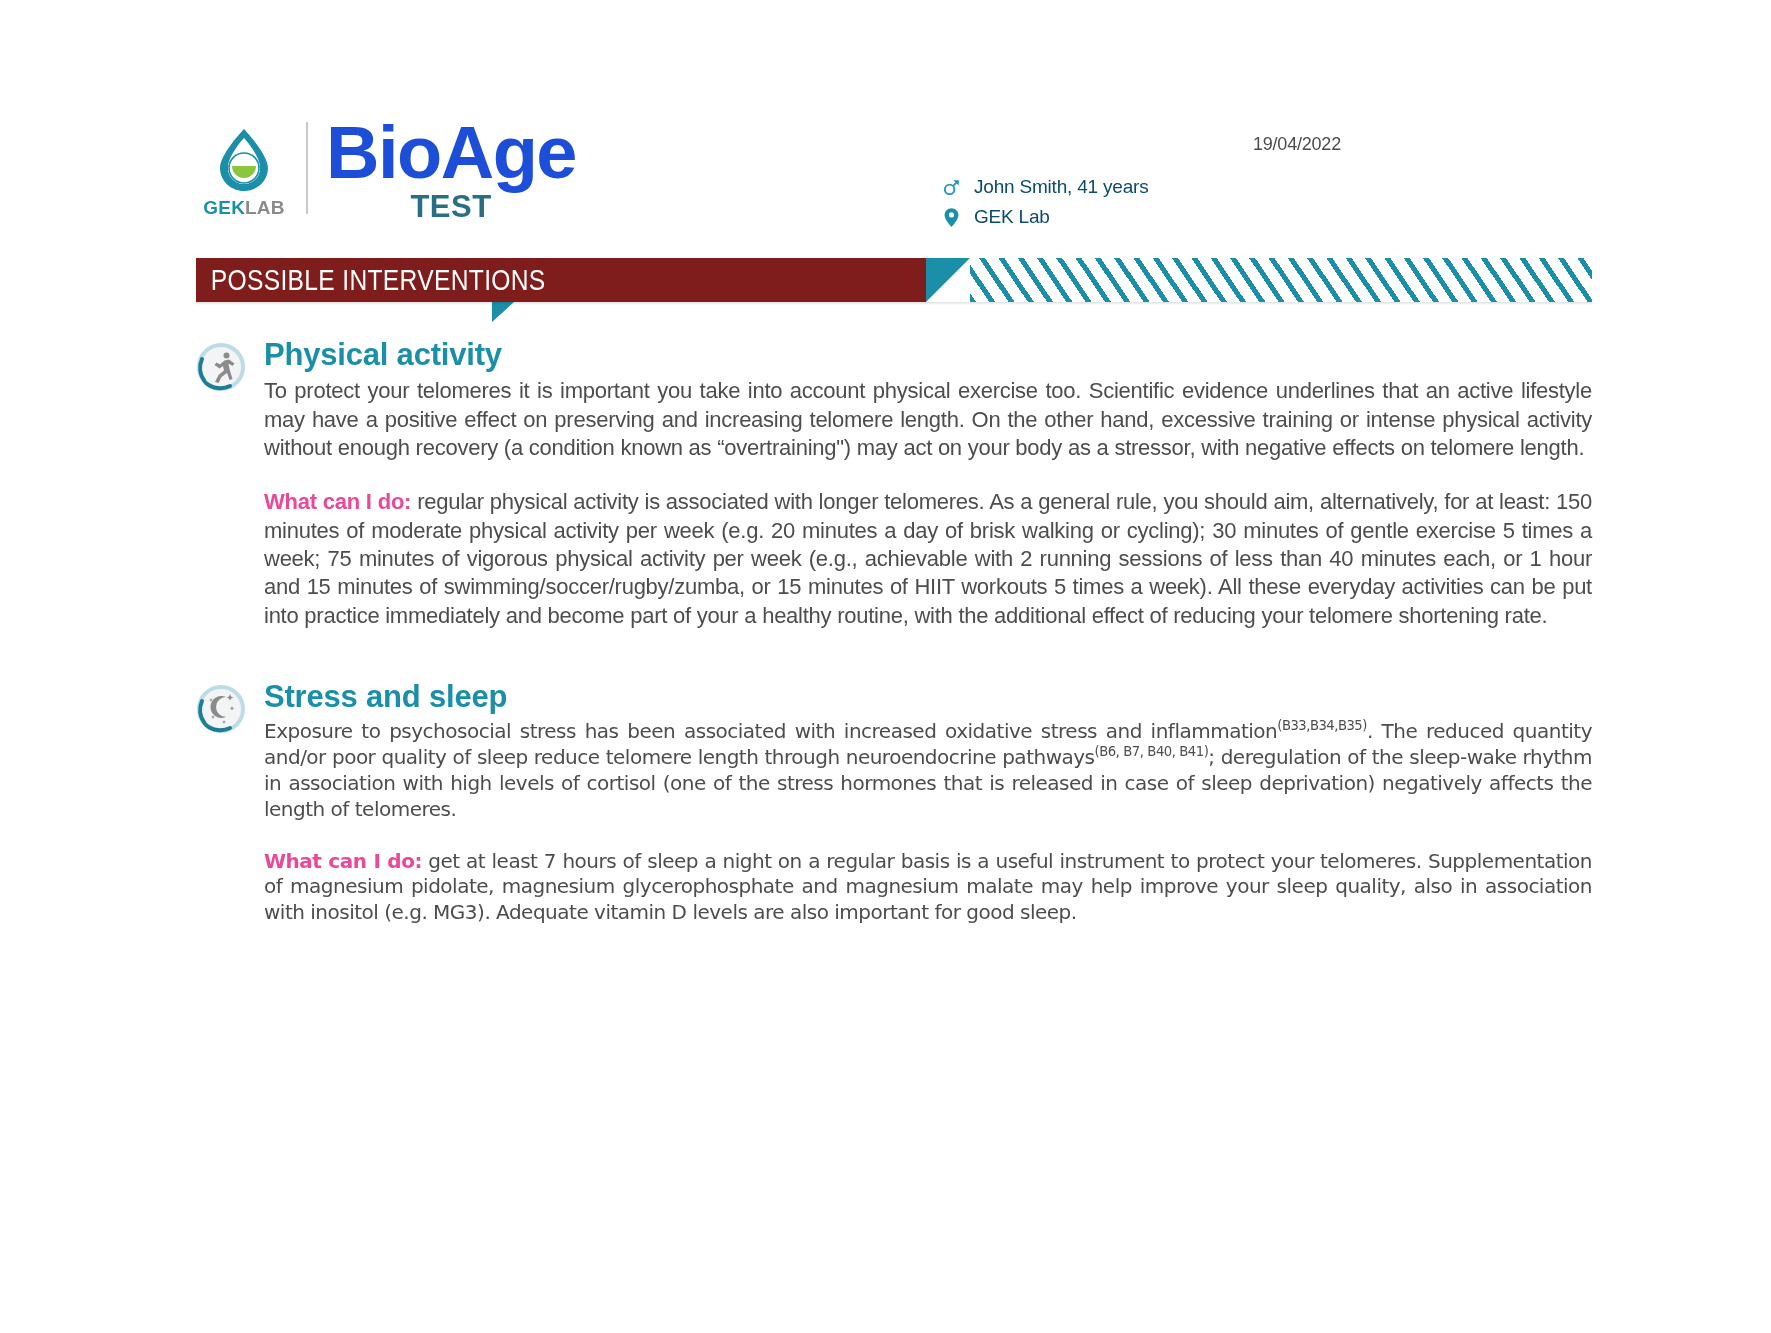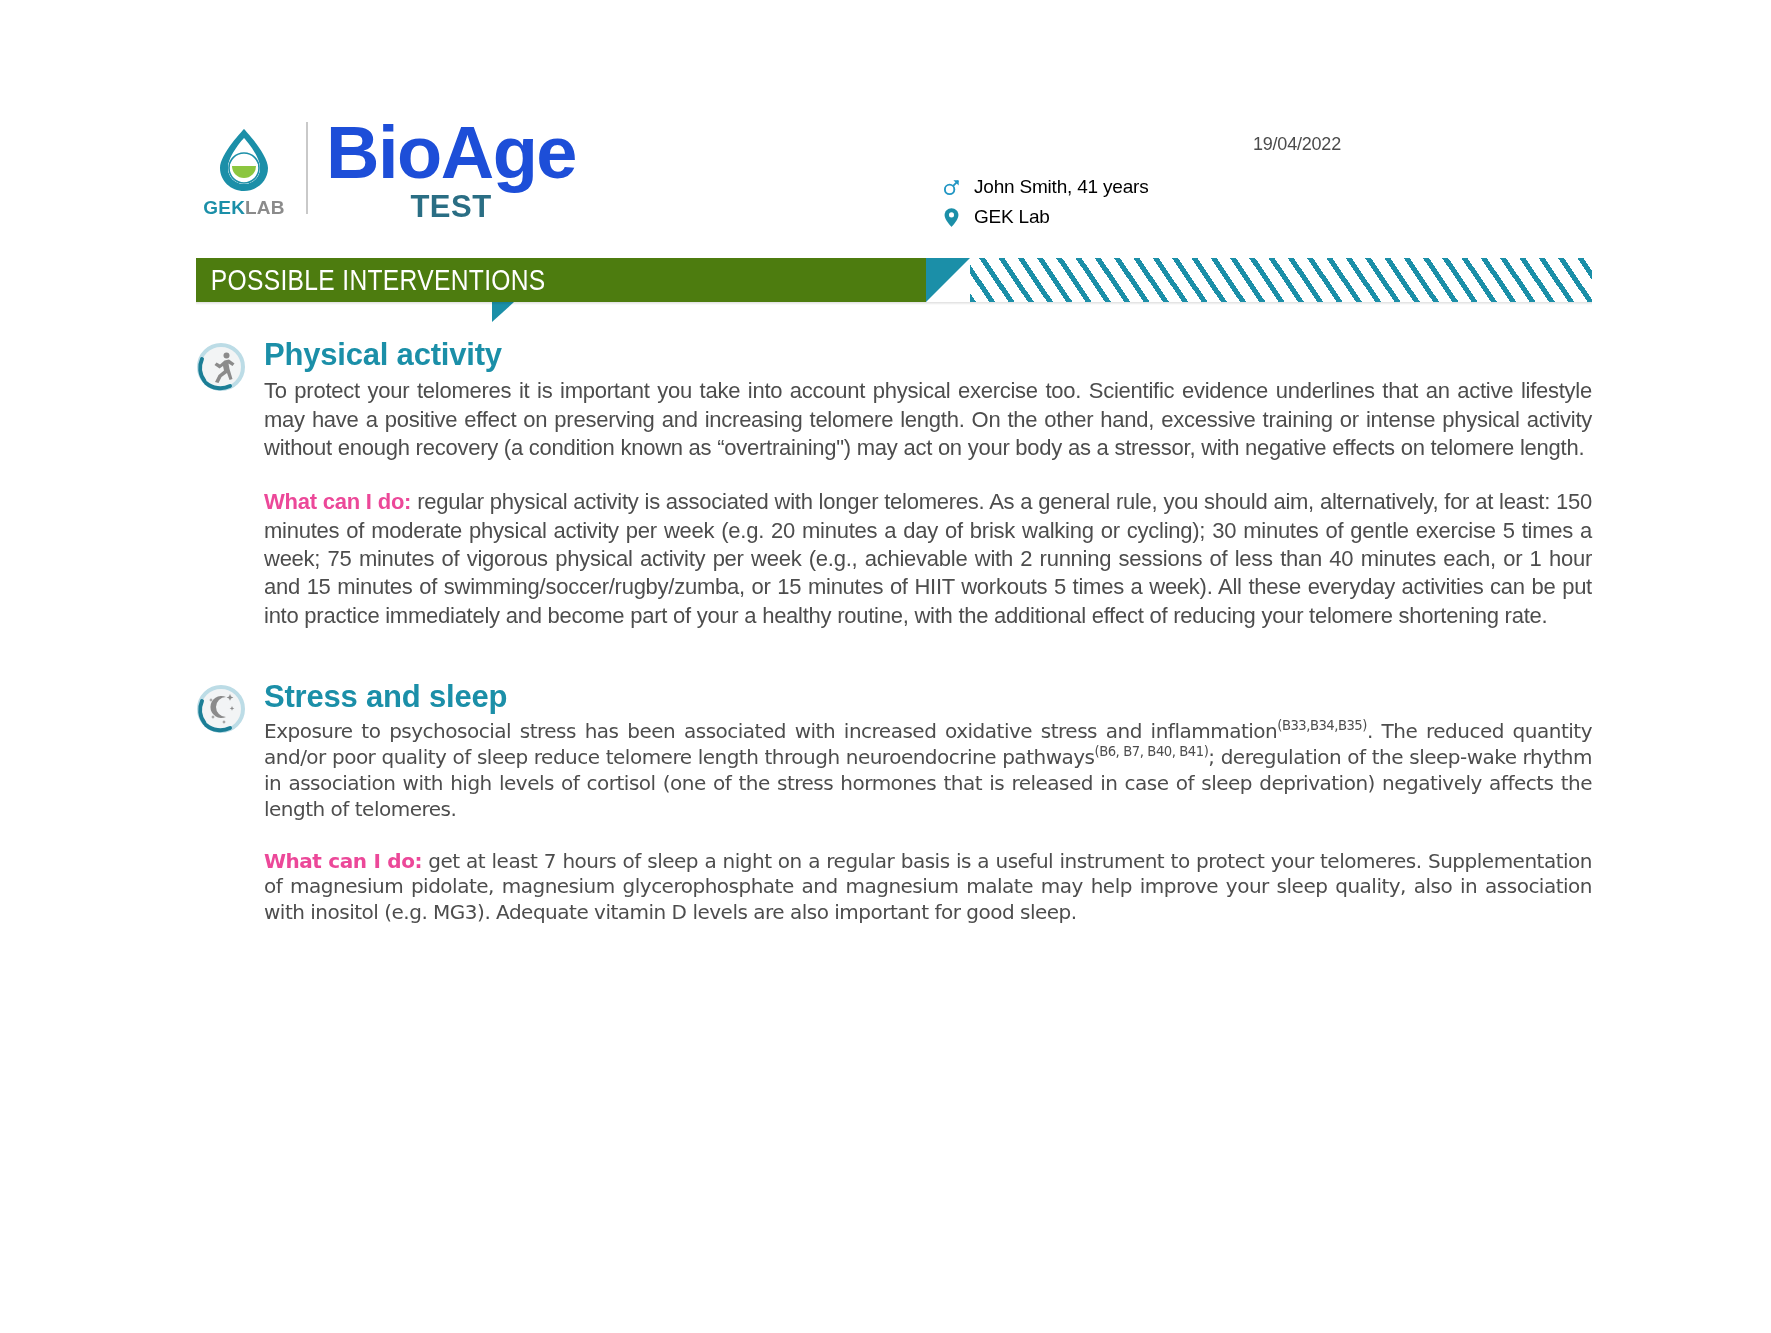--- a/index.html
+++ b/index.html
@@ -88,21 +88,21 @@
     position: absolute;
     left: 938px;
     top: 172px;
     color: #4a4a4a;
   }
   .pi-row {
     display: flex;
     align-items: center;
     height: 30px;
     font-size: 19px;
-    color: #000000;
+    color: #0c4a6e;
   }
   .pi-icon {
     width: 26px;
     display: flex;
     justify-content: center;
     align-items: center;
     color: #1b8fa8;
   }
   .pi-icon svg { display: block; }
   .pi-text { margin-left: 10px; letter-spacing: -0.2px; }
@@ -123,21 +123,21 @@
     top: 258px;
     width: 1396px;
     height: 52px;
   }
 
   .banner-bar {
     position: absolute;
     left: 0; top: 0;
     width: 730px;
     height: 44px;
-    background: #4d7c0f;
+    background: #7f1d1d;
     display: flex;
     align-items: center;
   }
 
   .banner-title {
     color: #ffffff;
     font-size: 30px;
     letter-spacing: 0.4px;
     padding-left: 18px;
     font-family: "Liberation Sans Narrow", "Liberation Sans", sans-serif;

